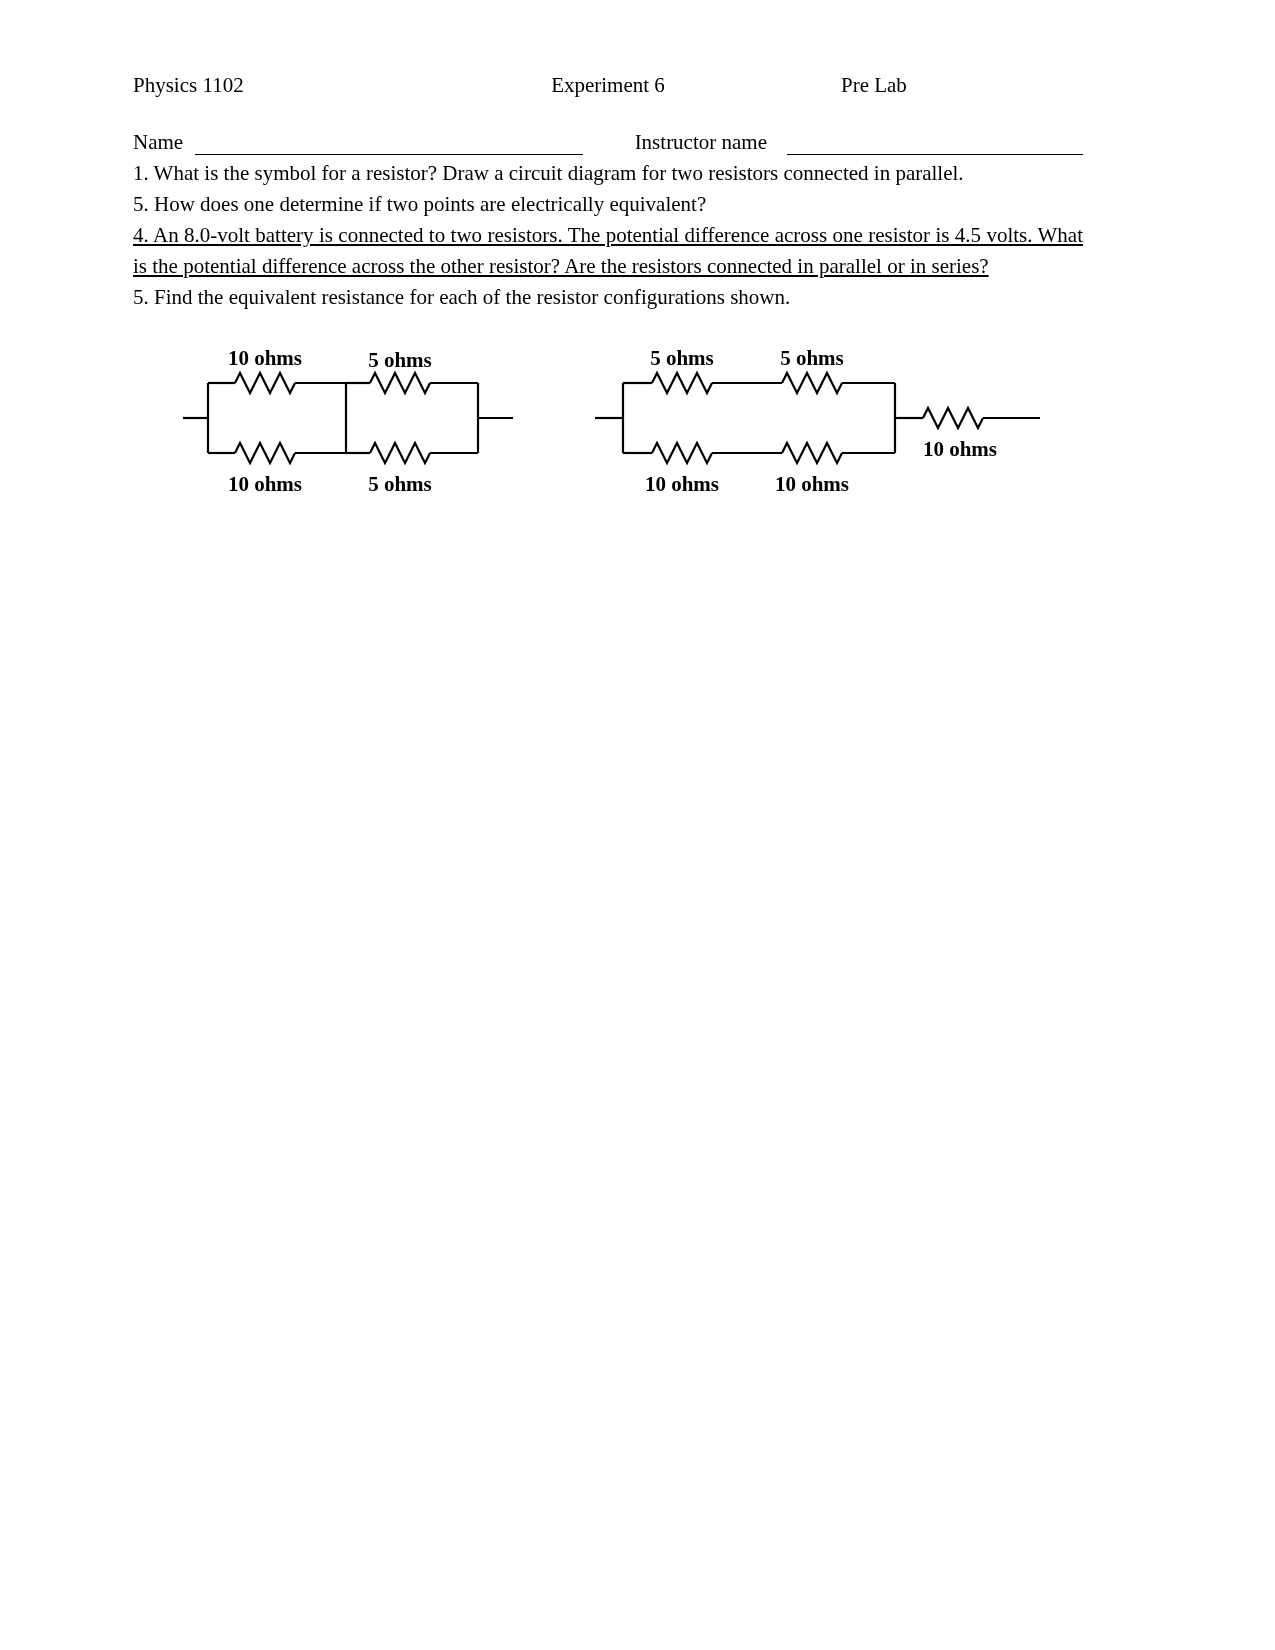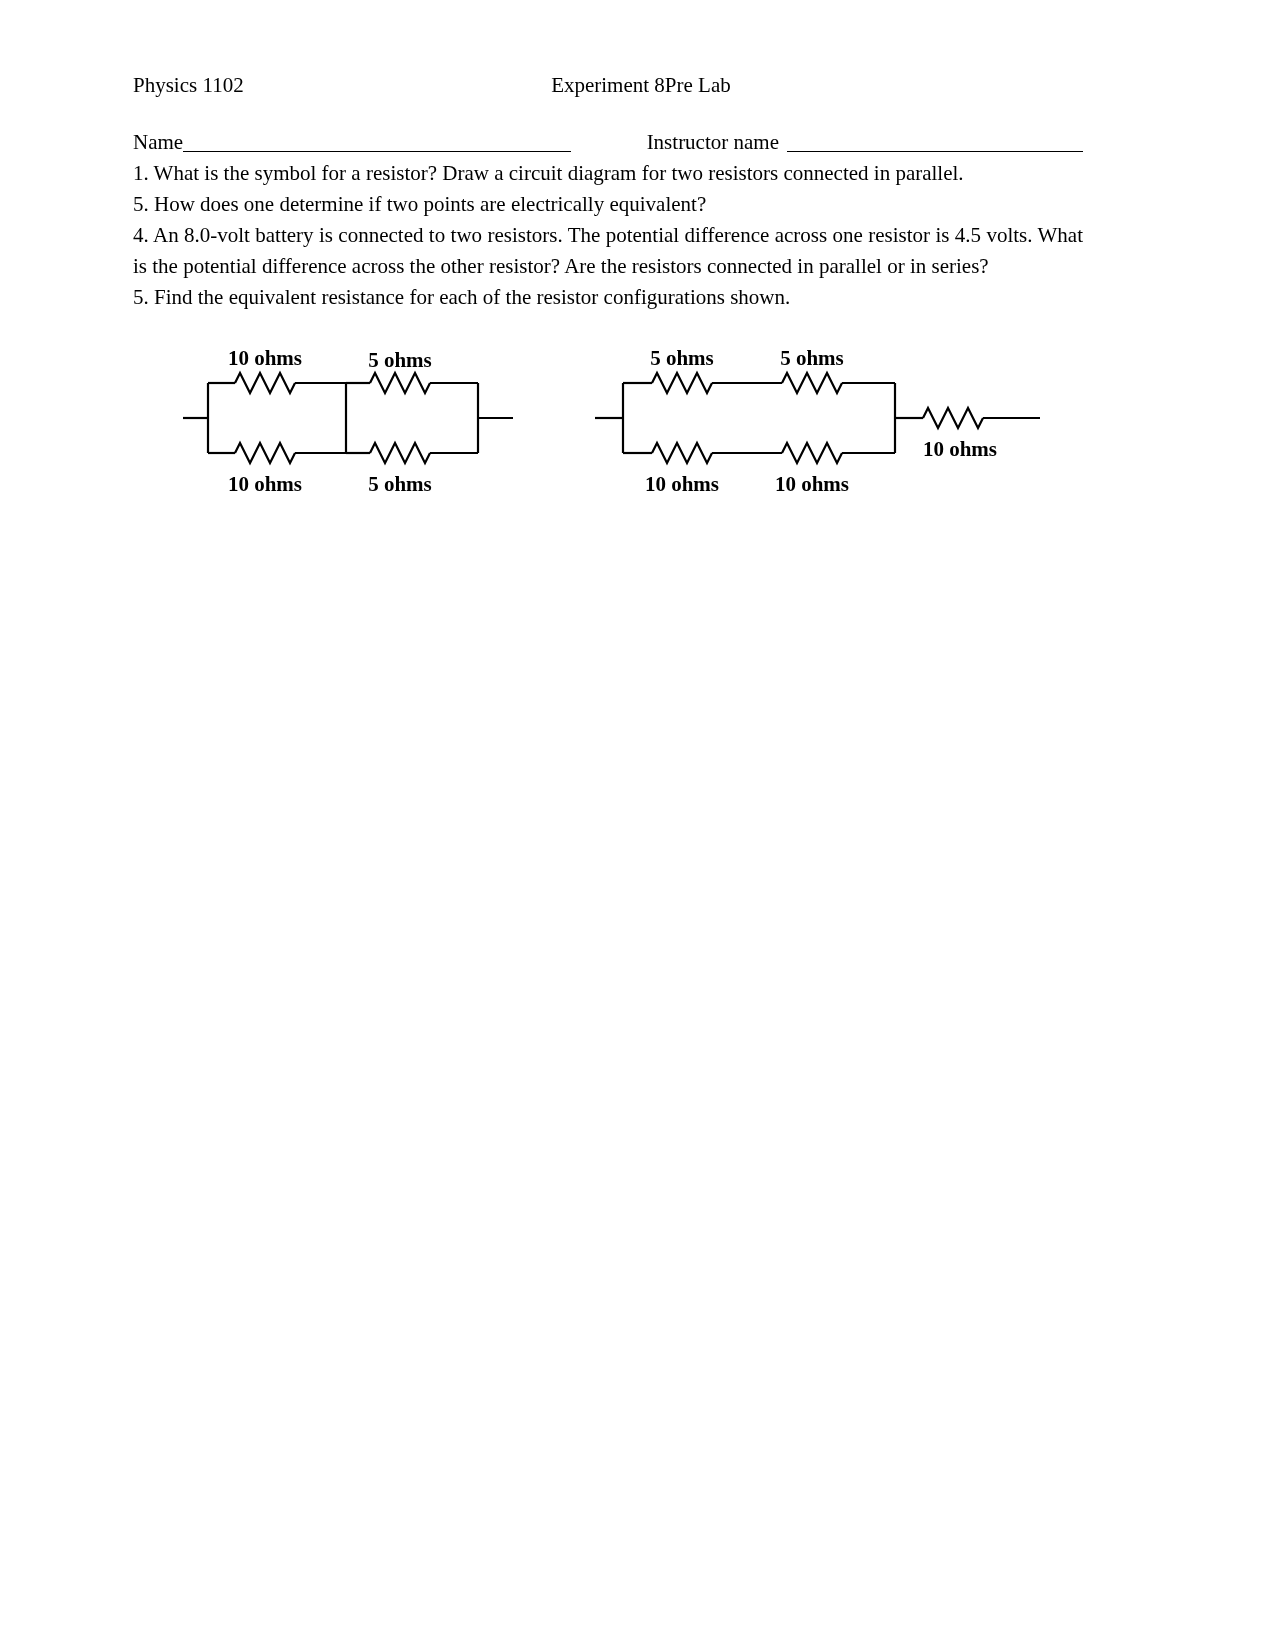--- a/index.html
+++ b/index.html
@@ -13,45 +13,45 @@
     font-family: "Liberation Serif", serif;
     font-size: 21px;
     color: #000000;
     overflow: hidden;
   }
   .header {
     display: grid;
     grid-template-columns: 1fr auto 1fr;
     line-height: 31px;
   }
-  .header .h-right { text-align: left; }
+  .header .h-right { text-align: center; }
   .name-row {
     display: flex;
     justify-content: space-between;
     align-items: flex-end;
     margin-top: 26px;
     line-height: 31px;
   }
-  .field { display: flex; align-items: flex-start; }
+  .field { display: flex; align-items: center; gap: 12px; }
   .blank {
     display: inline-block;
     border-bottom: 1.7px solid #000;
     height: 24px;
   }
   .blank-name { width: 388px; }
   .blank-instr { width: 296px; margin-left: 8px; }
   p.question {
     margin: 0;
     text-align: justify;
     line-height: 31px;
   }
   .q1 { margin-top: 58px; }
   .q2 { margin-top: 122px; }
   .q3 { margin-top: 160px; }
-  .q4 { margin-top: 133px; }
+  .q4 { margin-top: 133px; text-decoration: underline; }
   .q5 { margin-top: 160px; }
   .circuits {
     display: flex;
     align-items: center;
     margin-top: 28px;
     margin-left: 50px;
     gap: 72px;
   }
   svg.circuit { overflow: visible; display: block; }
   svg.circuit line, svg.circuit path {
@@ -68,21 +68,21 @@
     fill: #000000;
   }
 </style>
 </head>
 <body>
 
 <div class="page">
 
   <div class="header">
     <span class="h-left">Physics 1102</span>
-    <span class="h-center">Experiment 8</span>
+    <span class="h-center">Experiment 6</span>
     <span class="h-right">Pre Lab</span>
   </div>
 
   <div class="name-row">
     <span class="field">
       <span>Name</span>
       <span class="blank blank-name"></span>
     </span>
     <span class="field">
       <span>Instructor name</span>

